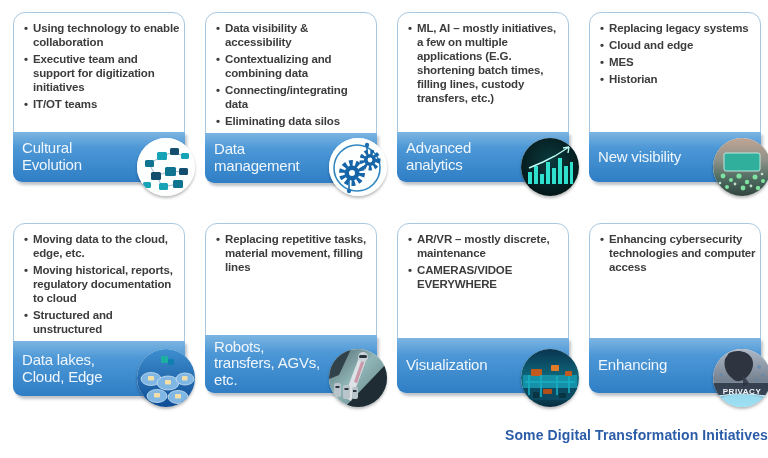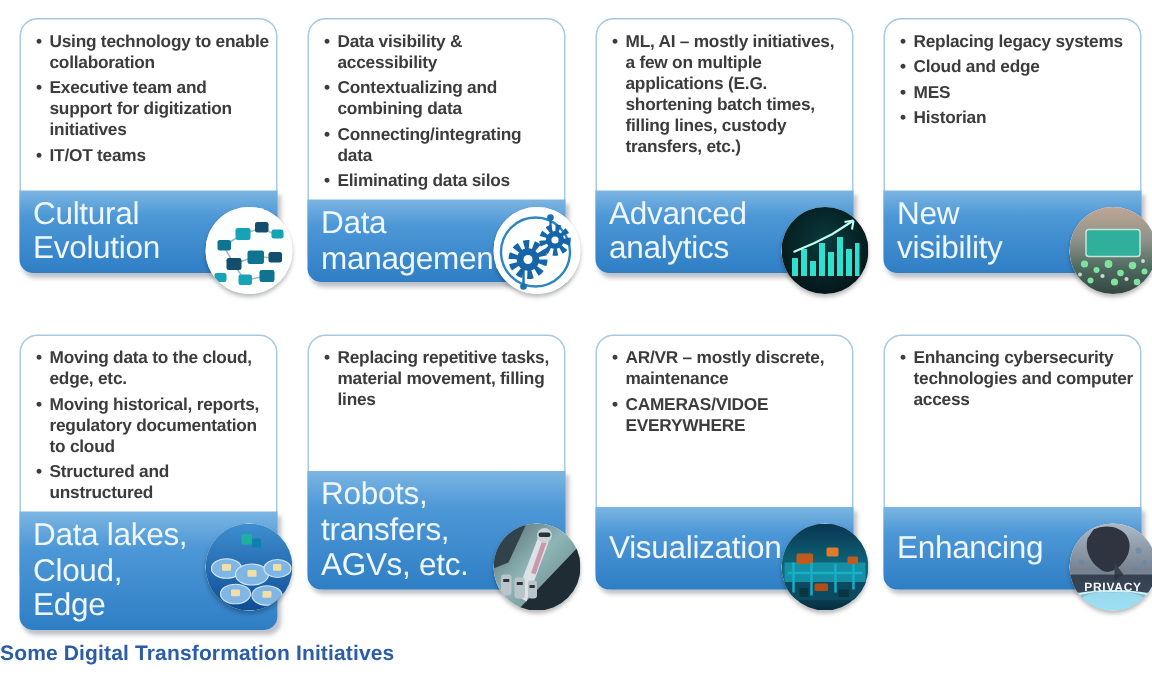--- a/index.html
+++ b/index.html
@@ -31,38 +31,38 @@
     min-height:50px; margin:0 -1px -1px -1px;
     padding:4px 54px 4px 9px;
     display:flex; align-items:center;
     border-radius:0 0 9px 9px;
     background:linear-gradient(180deg,
       var(--banner-top,#7CB5E2) 0%,
       var(--banner-mid,#4C97D6) 32%,
       var(--banner-bottom,#2F7EC5) 100%);
     box-shadow:2px 3px 3px rgba(110,120,132,0.45);
     color:var(--banner-text,#EFF6FC);
-    font-size:21px; line-height:1.12; letter-spacing:-0.2px;
+    font-size:15px; line-height:1.12; letter-spacing:-0.2px;
   }
   .row2 .banner { min-height:55px; }
   .circle {
     position:absolute; width:58px; height:58px;
     right:-11px; bottom:-15px; z-index:2;
     border-radius:50%; overflow:hidden; background:#fff;
     box-shadow:0 2px 3px rgba(0,0,0,0.28);
   }
   .circle svg { display:block; width:58px; height:58px; }
   .overlay-label {
     position:absolute; left:0; right:0; bottom:11px; z-index:3;
     text-align:center; color:#F4F8FB; font-weight:700;
     font-size:8px; letter-spacing:0.5px;
   }
   .caption {
     position:absolute; left:0; right:0; top:427px;
-    text-align:left; font-size:14px; font-weight:700;
+    text-align:right; font-size:14px; font-weight:700;
     color:var(--title-color,#2B5CA8); letter-spacing:0.1px;
   }
 </style>
 </head>
 <body>
 
 <div class="grid">
 
   <section class="card row1">
     <ul class="bullets">

